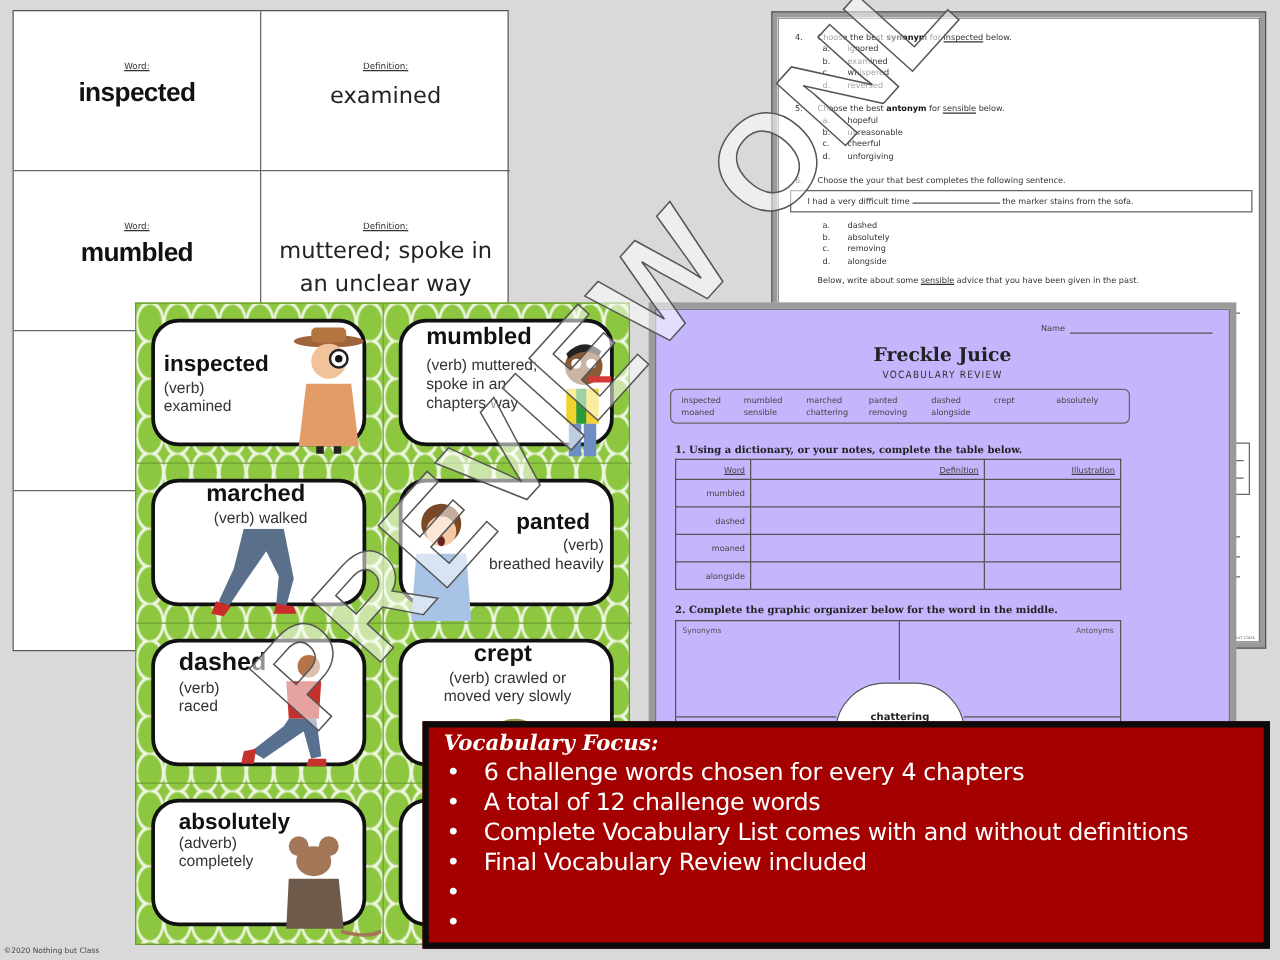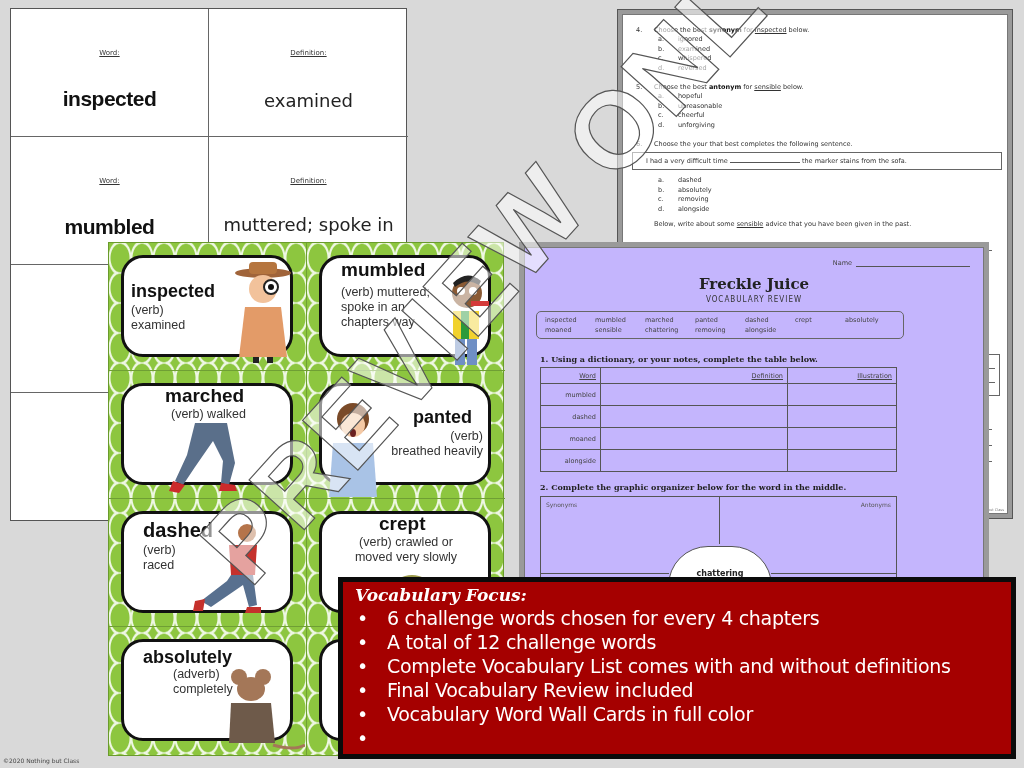--- a/index.html
+++ b/index.html
@@ -13,21 +13,20 @@
 
   
   .flash-sheet {
     position: absolute; left: 10px; top: 8px; width: 397px; height: 513px;
     background: #fff; border: 1px solid #555;
   }
   .flash-cell {
     position: absolute; border-right: 1px solid #666; border-bottom: 1px solid #666;
     display: flex; flex-direction: column; align-items: center; justify-content: flex-start;
     text-align: center;
-    gap: 24px;
   }
   .flash-cell .lbl {
     font-size: 7px; text-decoration: underline; color: #333; margin-top: 40px;
   }
   .flash-cell .word {
     font-family: "Liberation Sans", sans-serif; font-weight: bold; font-size: 21px;
     letter-spacing: -0.5px; margin-top: 6px; color: #111;
   }
   .flash-cell .def {
     font-size: 18px; margin-top: 6px; color: #222; line-height: 27px; padding: 0 4px;
@@ -408,21 +407,21 @@
         <div>moved very slowly</div>
       </div>
     <svg class="char" style="left:80px;top:72px;" width="50" height="20">
       <ellipse cx="25" cy="16" rx="18" ry="12" fill="#9a9a4a"></ellipse>
     </svg>
   </div>
 
   <div class="card-cell" style="left:0;top:384px;border-bottom:none;">
     <div class="label-shape"></div>
     <div class="card-word" style="left:34px;top:20px;">absolutely</div>
-    <div class="card-def" style="left:34px;top:40px;margin-left:30px;">
+    <div class="card-def" style="left:34px;top:40px;">
         <div>(adverb)</div>
         <div>completely</div>
       </div>
     <svg class="char" style="left:104px;top:38px;" width="92" height="92">
       <circle cx="26" cy="12" r="8" fill="#a47758"></circle>
         <circle cx="50" cy="12" r="8" fill="#a47758"></circle>
       <ellipse cx="38" cy="24" rx="14" ry="12" fill="#a47758"></ellipse>
       <path d="M18 38 L58 38 L62 78 L16 78 Z" fill="#6e5a4a"></path>
       <path d="M60 80 Q80 86 92 80" stroke="#a47758" stroke-width="3" fill="none"></path>
     </svg>
@@ -447,21 +446,20 @@
     <li>
         <span class="bullet">•</span>
         <span>Complete Vocabulary List comes with and without definitions</span>
       </li>
     <li>
         <span class="bullet">•</span>
         <span>Final Vocabulary Review included</span>
       </li>
     <li>
         <span class="bullet">•</span>
-        <span>Vocabulary Word Wall Cards in full color</span>
       </li>
     <li>
         <span class="bullet">•</span>
       </li>
   </ul>
 </div>
 
 <div class="copyright">©2020 Nothing but Class</div>
 
 <svg class="watermark" width="1024" height="768">

